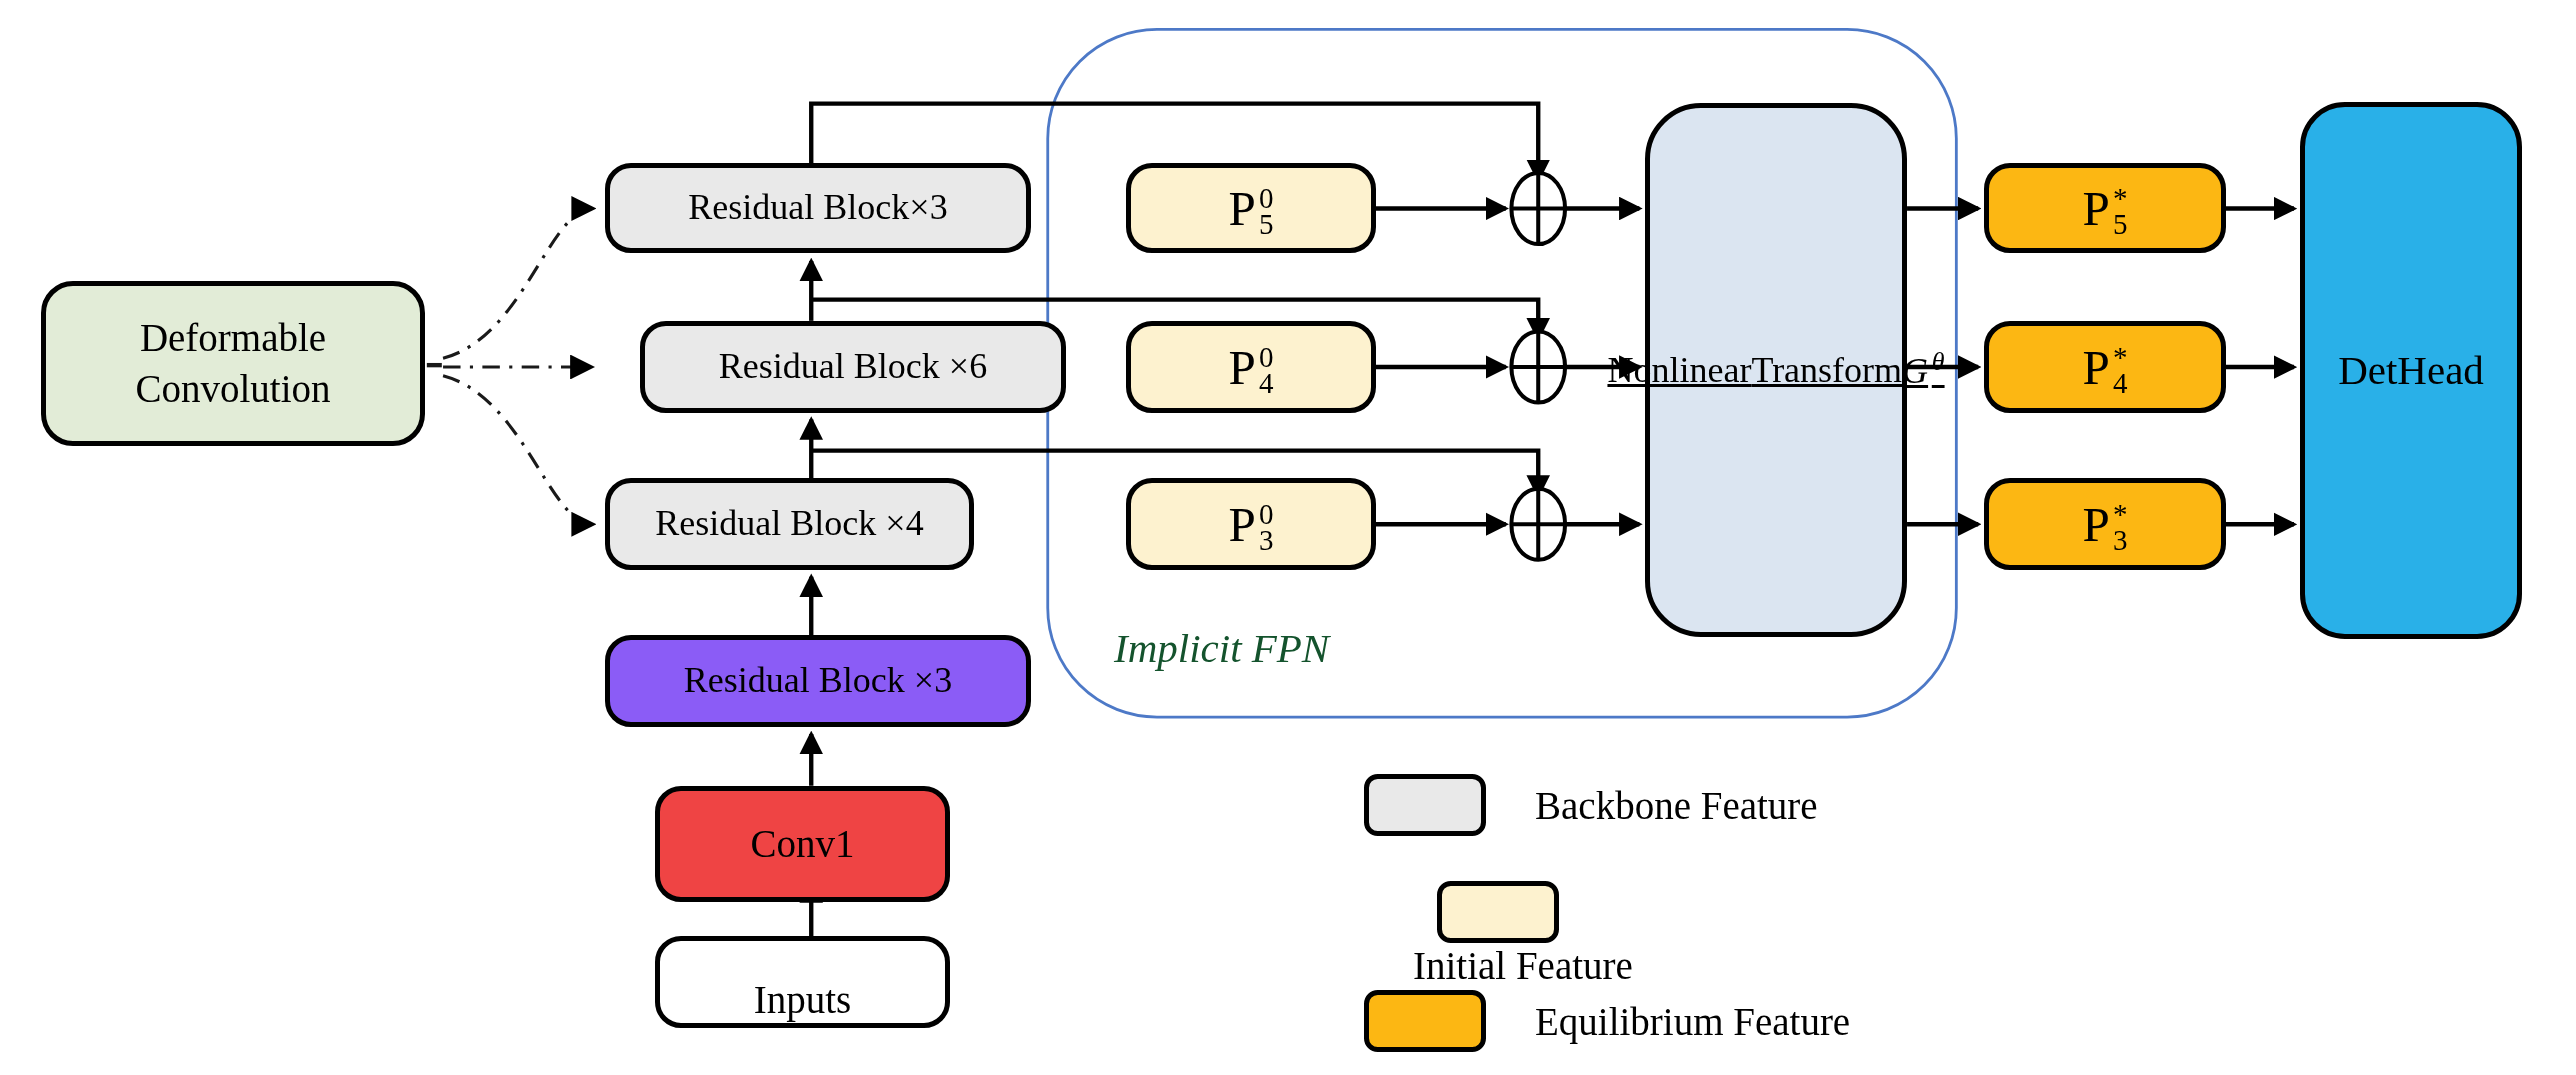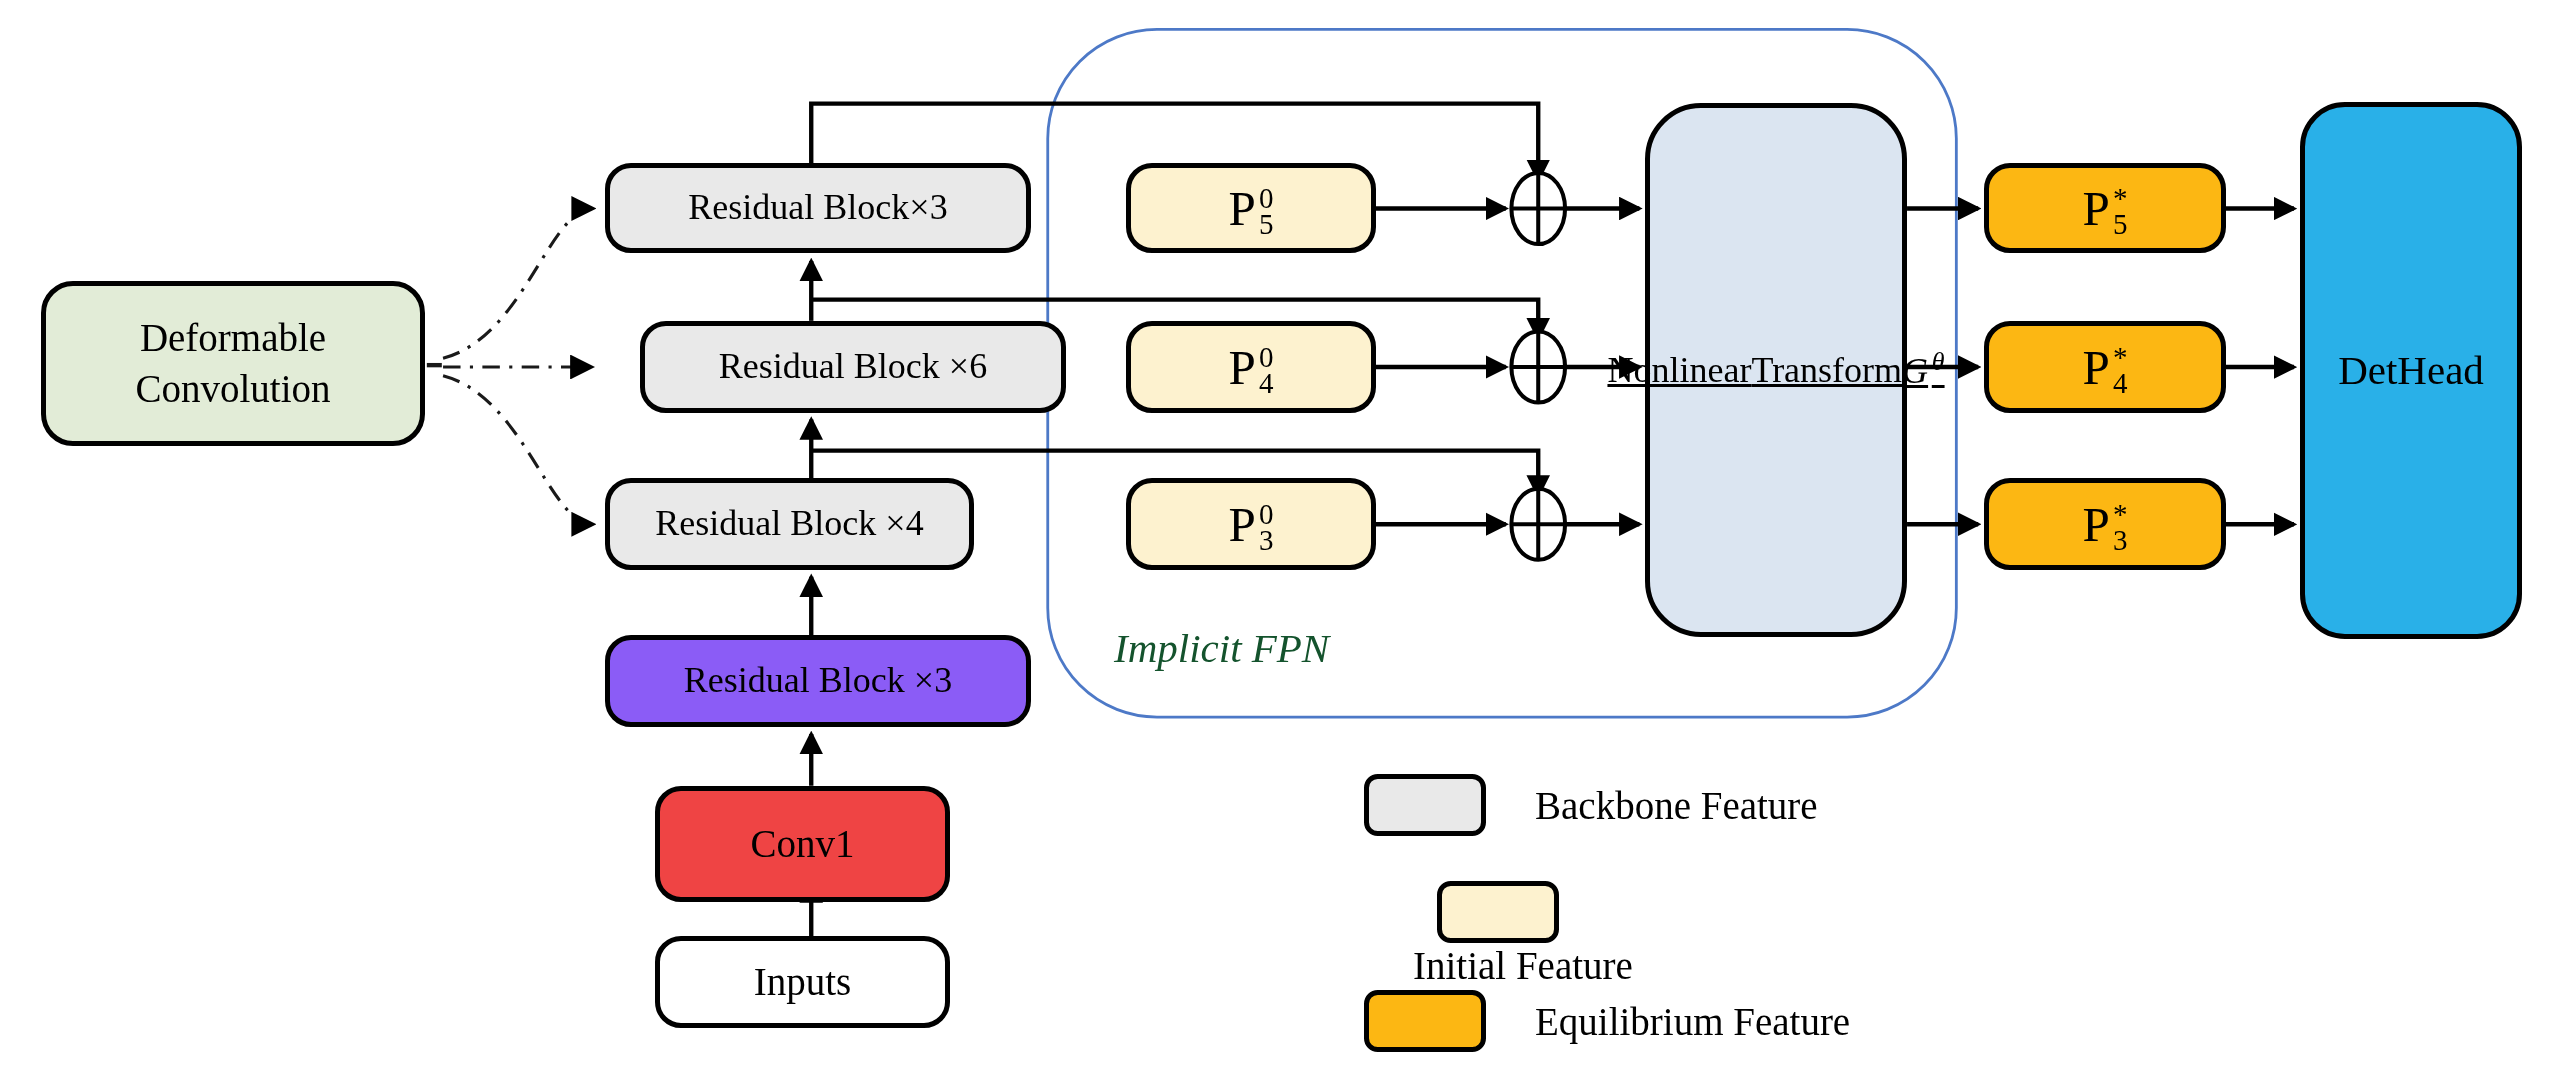--- a/index.html
+++ b/index.html
@@ -125,21 +125,21 @@
   </div>
 
   <div class="box" style="left: 605px; top: 635px; width: 426px; height: 92px; background: #8b5cf6;">
     <span>Residual Block ×3</span>
   </div>
 
   <div class="box" style="left: 655px; top: 786px; width: 295px; height: 116px; font-size: 39px; background: #ef4444;">
     <span>Conv1</span>
   </div>
 
-  <div class="box" style="left: 655px; top: 936px; width: 295px; height: 92px; font-size: 39px; background: rgb(255, 255, 255);">
+  <div class="box" style="left: 655px; top: 936px; width: 295px; height: 92px; font-size: 39px; background: rgb(255, 255, 255); align-items: flex-end;">
     <span>Inputs</span>
   </div>
 
   <div class="fpn-label" style="left:1114px;top:624px;">Implicit FPN</div>
 
   <div class="box" style="left: 1126px; top: 163px; width: 250px; height: 90px; background: rgb(253, 242, 207);">
     <span class="pbase">P</span>
     <span class="pstack">
       <span class="psup">0</span>
       <span class="psub">5</span>

